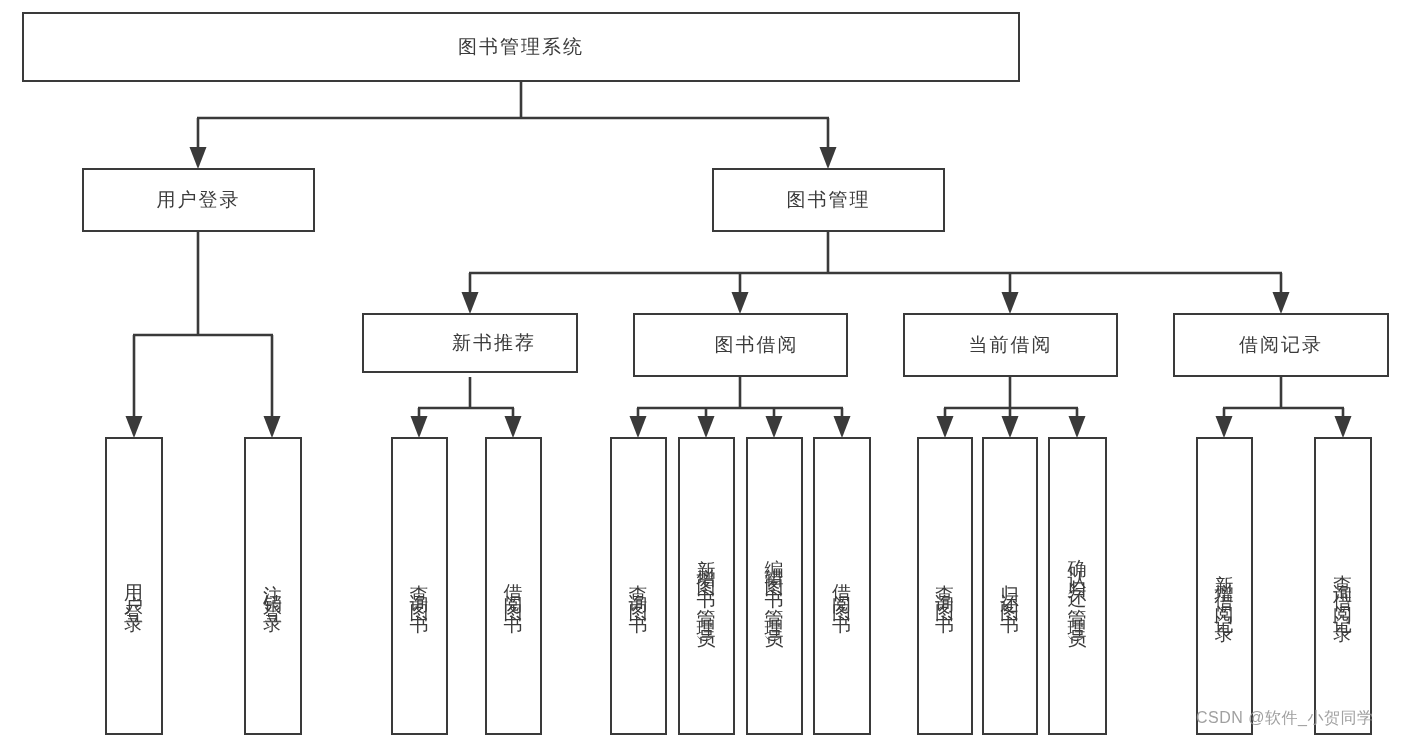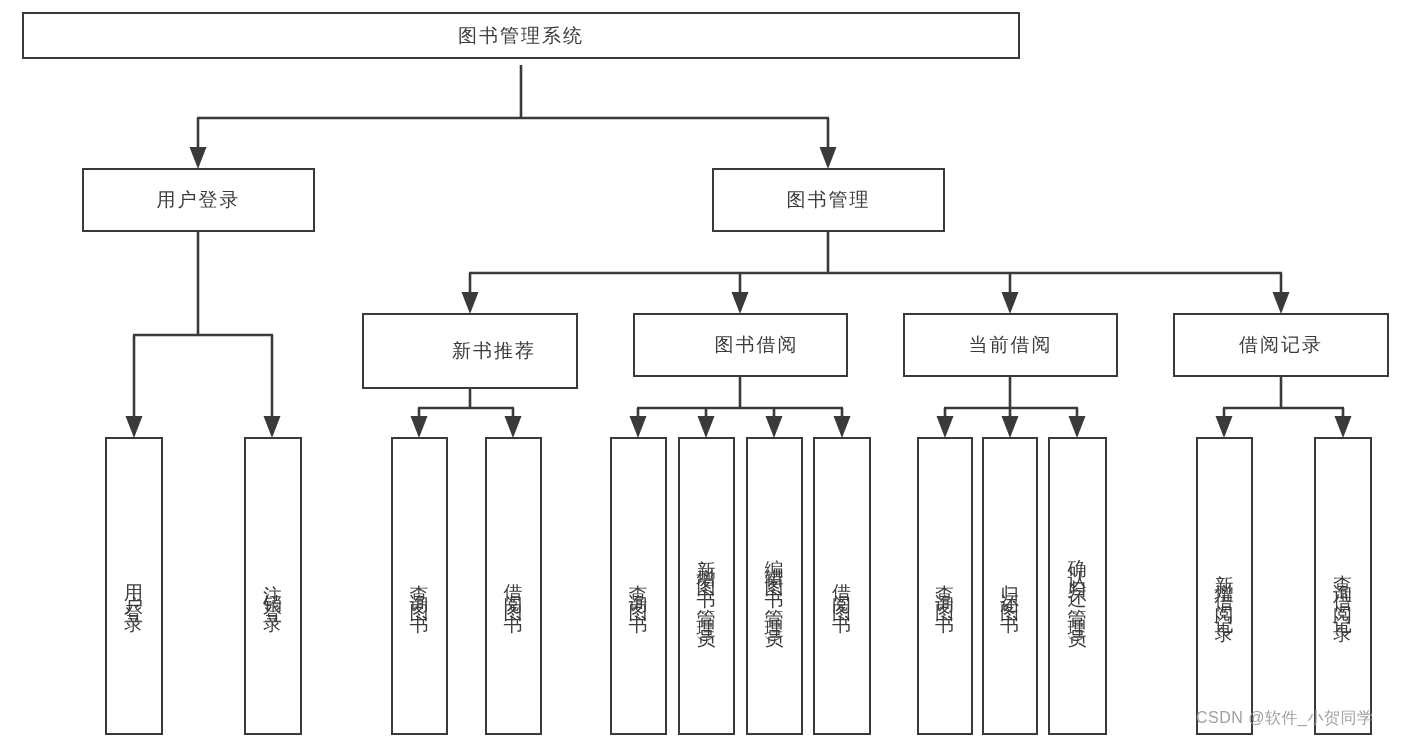--- a/index.html
+++ b/index.html
@@ -114,32 +114,32 @@
       <polygon points="765.5,416 782.5,416 774,438"></polygon>
       <polygon points="833.5,416 850.5,416 842,438"></polygon>
       <polygon points="936.5,416 953.5,416 945,438"></polygon>
       <polygon points="1001.5,416 1018.5,416 1010,438"></polygon>
       <polygon points="1068.5,416 1085.5,416 1077,438"></polygon>
       <polygon points="1215.5,416 1232.5,416 1224,438"></polygon>
       <polygon points="1334.5,416 1351.5,416 1343,438"></polygon>
     </g>
   </svg>
 
-  <div class="node" style="left:22px; top:12px; width:998px; height:47px;font-family:Liberation Serif, serif;">
+  <div class="node" style="left:22px; top:12px; width:998px; height:70px;font-family:Liberation Serif, serif;">
     <span>图书管理系统</span>
   </div>
 
   <div class="node" style="left:82px; top:168px; width:233px; height:64px;">
     <span>用户登录</span>
   </div>
   <div class="node" style="left:712px; top:168px; width:233px; height:64px;text-align:center;">
     <span>图书管理</span>
   </div>
 
-  <div class="node" style="left:362px; top:313px; width:216px; height:76px;padding-left:48px;">
+  <div class="node" style="left:362px; top:313px; width:216px; height:60px;padding-left:48px;">
     <span>新书推荐</span>
   </div>
   <div class="node" style="left:633px; top:313px; width:215px; height:64px;padding-left:32px;">
     <span>图书借阅</span>
   </div>
   <div class="node" style="left:1173px; top:313px; width:216px; height:64px;">
     <span>借阅记录</span>
   </div>
   <div class="node" style="left:903px; top:313px; width:215px; height:64px;">
     <span>当前借阅</span>

